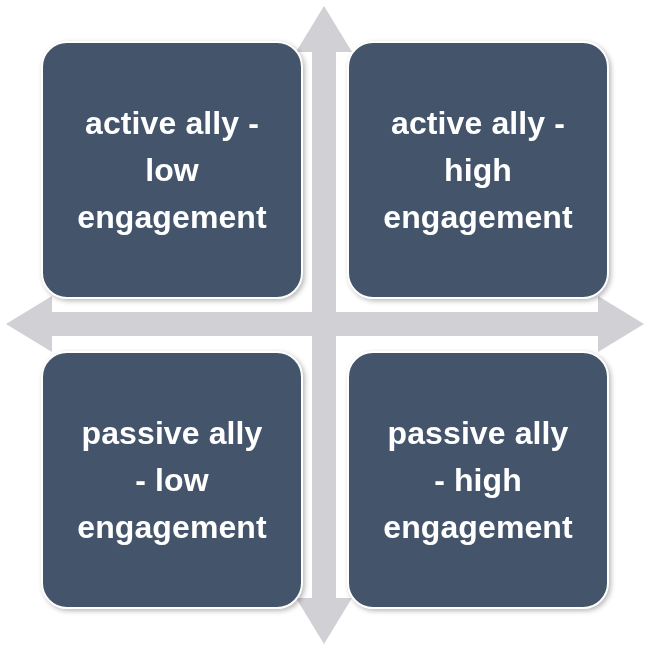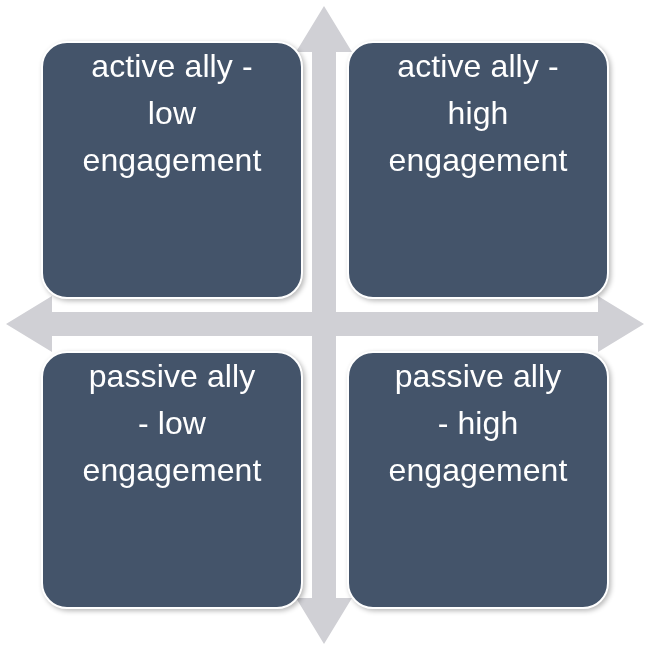--- a/index.html
+++ b/index.html
@@ -32,23 +32,24 @@
 
   
   .quad {
     position: absolute;
     box-sizing: border-box;
     background: #44546a;
     border: 2px solid #ffffff;
     border-radius: 26px;
     box-shadow: 2px 2px 5px rgba(0, 0, 0, 0.28);
     display: flex;
-    align-items: flex-start;
+    align-items: center;
     justify-content: center;
     z-index: 5;
+    font-weight: bold;
   }
 
   .quad-label {
     color: #ffffff;
     font-size: 32px;
     line-height: 47px;
     text-align: center;
     letter-spacing: 0.1px;
     white-space: pre-line;
     padding: 0 10px;

